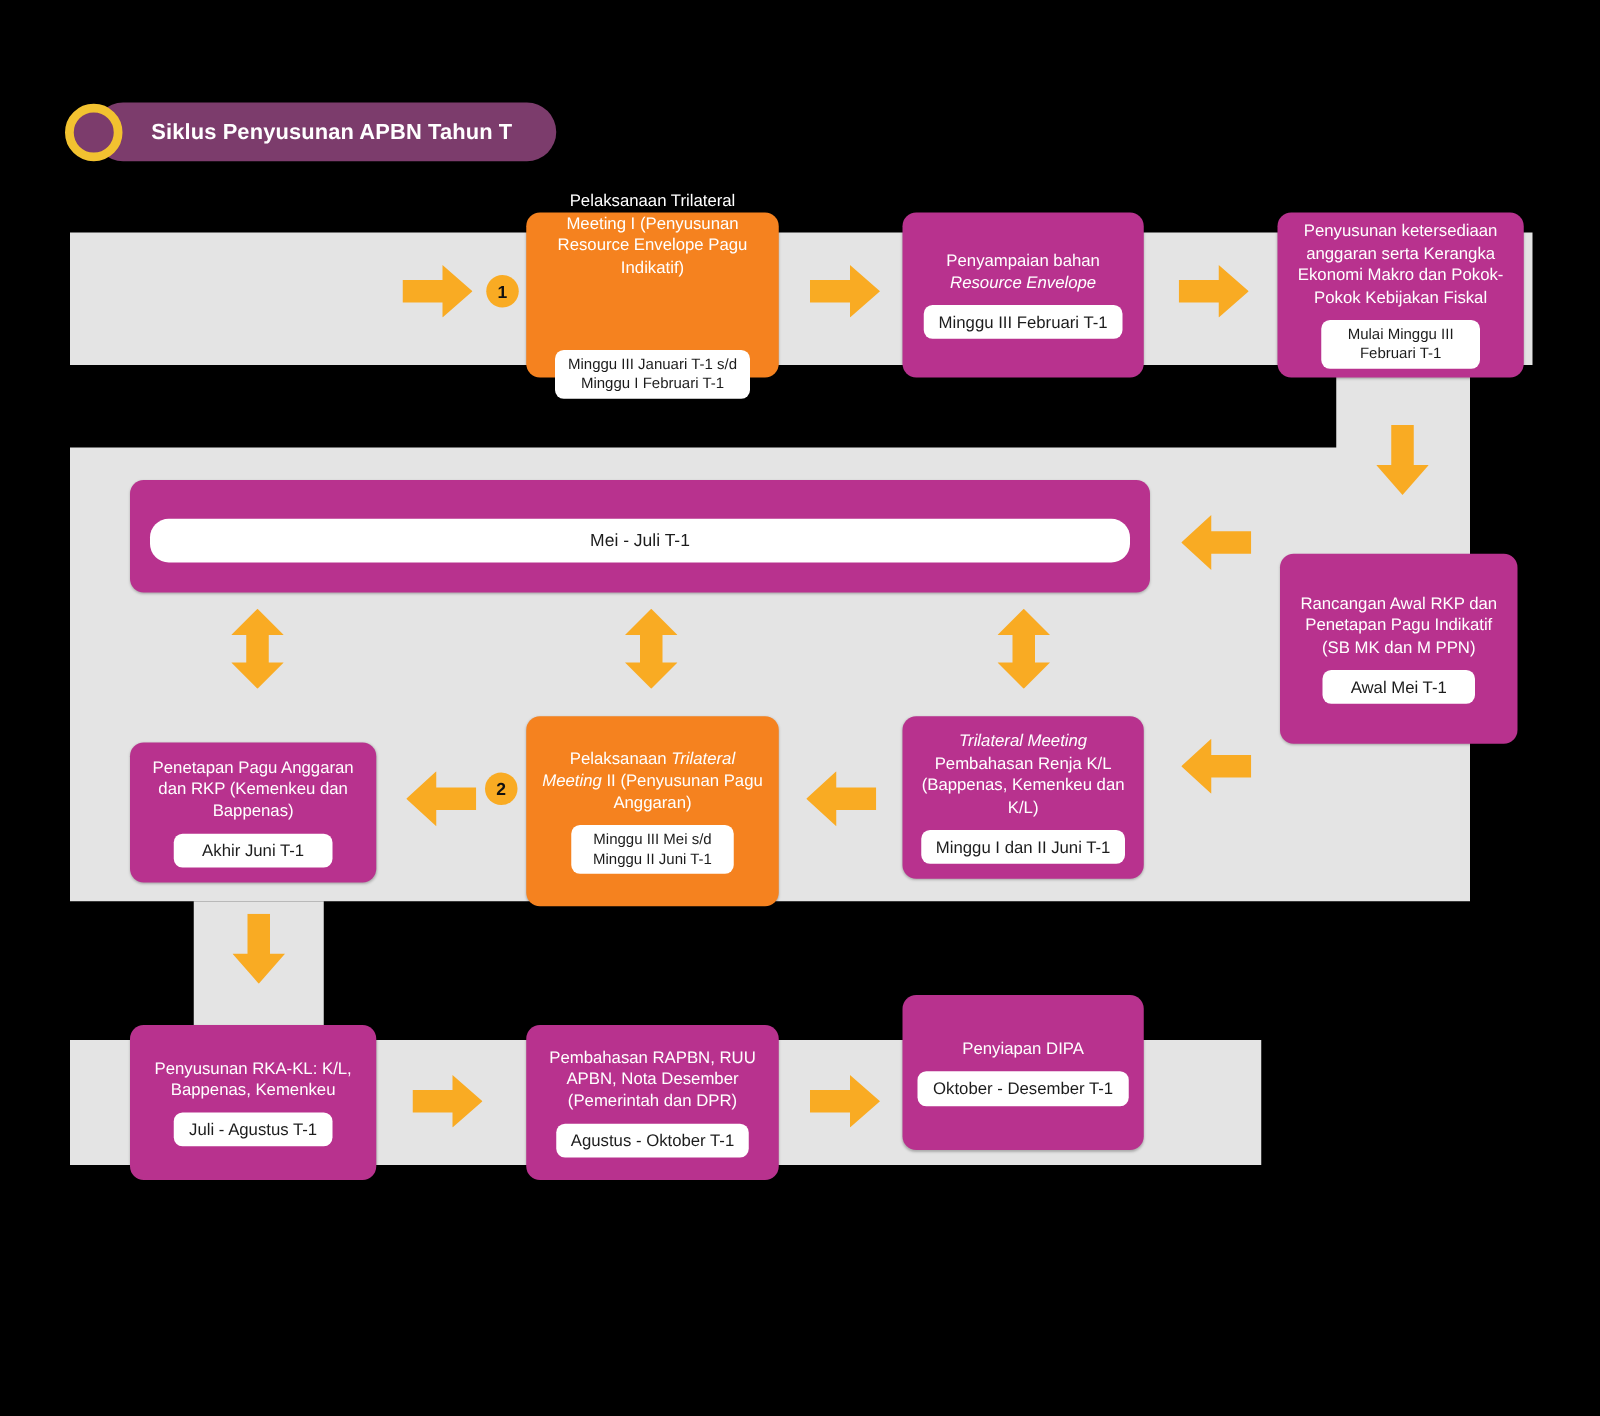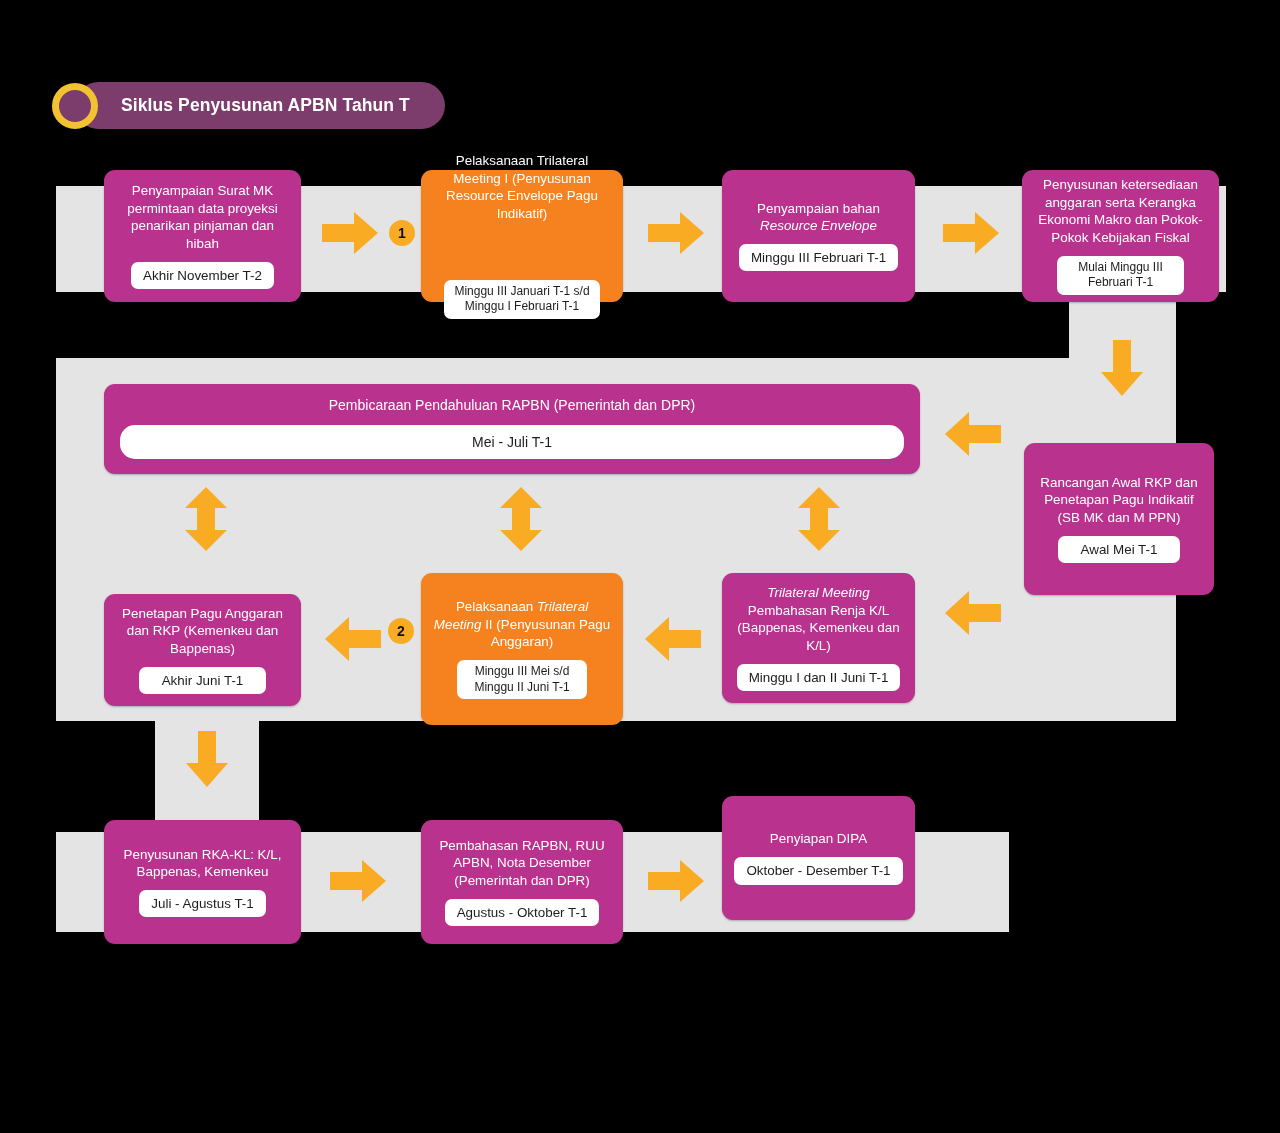--- a/index.html
+++ b/index.html
@@ -102,24 +102,20 @@
   <div class="band" style="left:1069px; top:292px; width:107px; height:68px;"></div>
   <div class="band" style="left:56px;  top:358px; width:1120px; height:363px;"></div>
   <div class="band" style="left:155px;  top:721px; width:104px; height:112px;"></div>
   <div class="band" style="left:56px;  top:832px; width:953px; height:100px;"></div>
 
   <div class="header-pill">
     <span class="header-title">Siklus Penyusunan APBN Tahun T</span>
   </div>
   <div class="header-ring"></div>
 
-  <div class="node magenta" style="left:104px; top:170px; width:197px; height:132px;">
-    <div class="node-title">Penyampaian Surat MK permintaan data proyeksi penarikan pinjaman dan hibah</div>
-    <div class="node-date">Akhir November T-2</div>
-  </div>
 
   <div class="arrow" style="left:322px; top:212px;">
     <svg width="56" height="42" viewBox="0 0 56 42">
         <path d="M0 12 H32 V0 L56 21 L32 42 V30 H0 Z" fill="#f9ab23"></path>
       </svg>
   </div>
   <div class="badge" style="left:389px; top:220px;">1</div>
 
   <div class="node orange" style="left:421px; top:170px; width:202px; height:132px;gap:48px;">
     <div class="node-title">Pelaksanaan Trilateral Meeting I (Penyusunan Resource Envelope Pagu Indikatif)</div>
@@ -153,21 +149,20 @@
 Februari T-1</div>
   </div>
 
   <div class="arrow" style="left:1101px; top:340px;">
     <svg width="42" height="56" viewBox="0 0 42 56">
         <path d="M12 0 H30 V32 H42 L21 56 L0 32 H12 Z" fill="#f9ab23"></path>
       </svg>
   </div>
 
   <div class="node magenta wide" style="left:104px; top:384px; width:816px; height:90px;">
-    <div class="node-title">Pembicaraan Pendahuluan RAPBN (Pemerintah dan DPR)</div>
     <div class="node-date">Mei - Juli T-1</div>
   </div>
 
   <div class="arrow" style="left:945px; top:412px;">
     <svg width="56" height="44" viewBox="0 0 56 44">
         <path d="M56 13 H24 V0 L0 22 L24 44 V31 H56 Z" fill="#f9ab23"></path>
       </svg>
   </div>
 
   <div class="node magenta" style="left:1024px; top:443px; width:190px; height:152px;">

